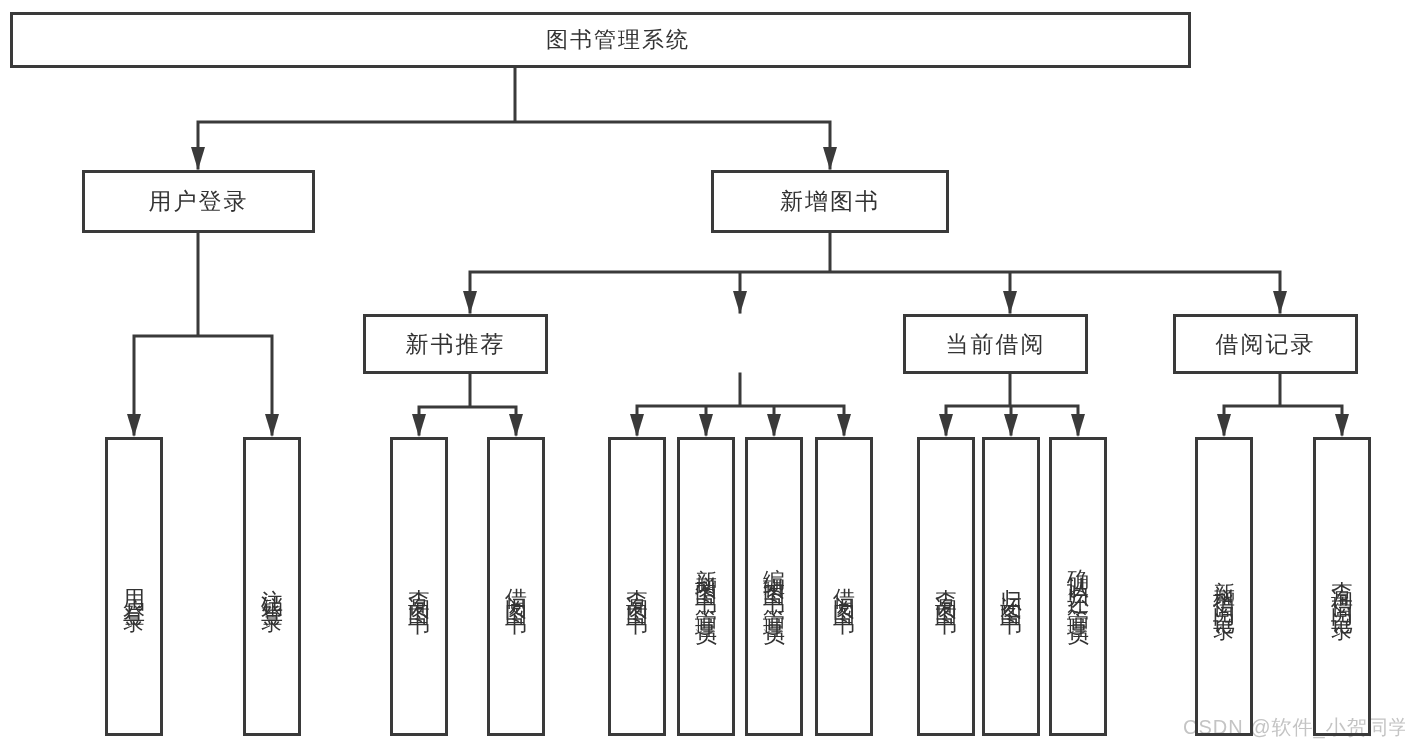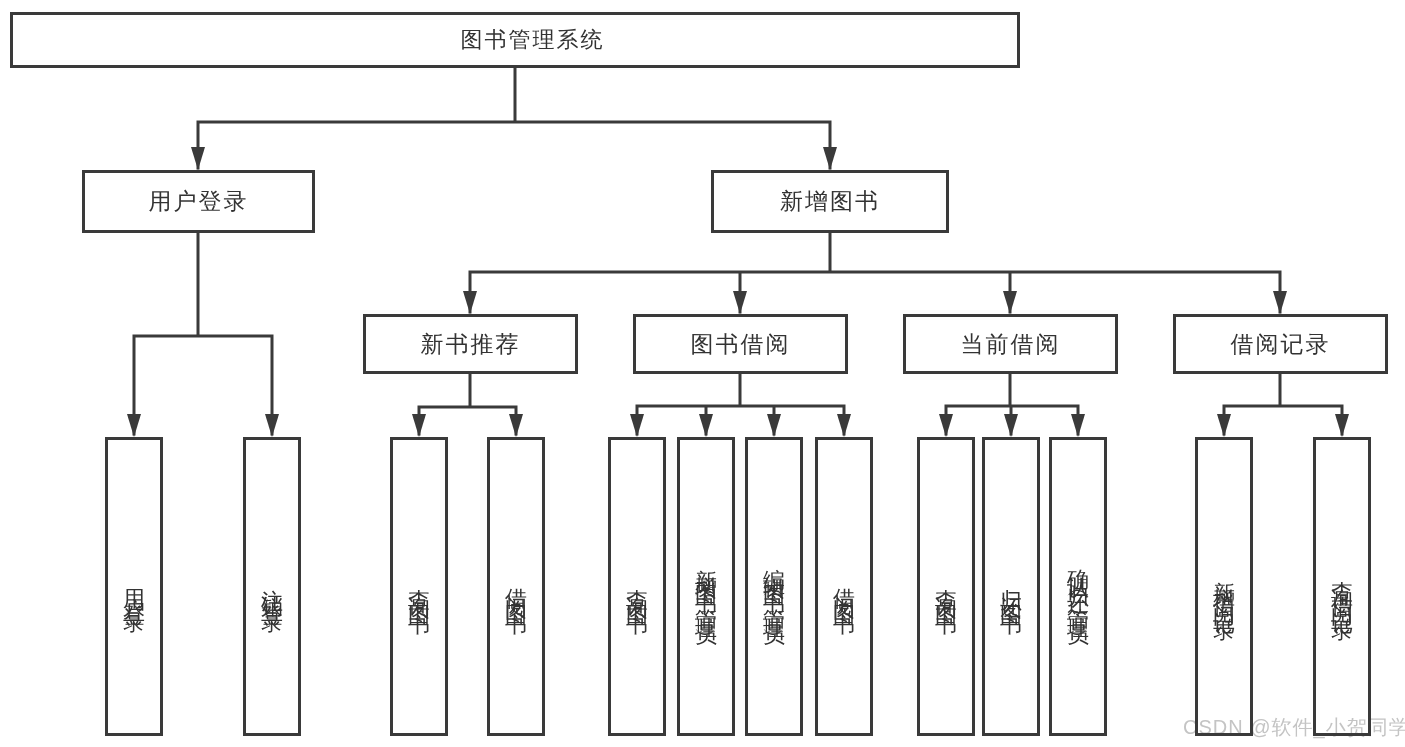--- a/index.html
+++ b/index.html
@@ -32,26 +32,26 @@
     align-items: center;
     justify-content: center;
     color: #333333;
   }
   .h-node {
     font-size: 23px;
     letter-spacing: 2px;
     white-space: nowrap;
   }
   .root-node {
-    left: 10px; top: 12px; width: 1010px; height: 56px;
+    left: 10px; top: 12px; width: 1181px; height: 56px;
     font-size: 22px;
     padding-left: 35px;
   }
   .l2-node { height: 63px; top: 170px; }
-  .l3-node { height: 60px; top: 314px; width: 215px; }
+  .l3-node { height: 60px; top: 314px; width: 185px; }
   .leaf-node {
     top: 437px;
     width: 58px;
     height: 299px;
     writing-mode: vertical-rl;
     text-orientation: mixed;
     font-size: 22px;
     letter-spacing: 8px;
     line-height: 1;
     white-space: nowrap;
@@ -112,21 +112,20 @@
       <polygon points="1335,414 1349,414 1342,437"></polygon>
     </g>
   </svg>
 
   <div class="node h-node root-node">图书管理系统</div>
 
   <div class="node h-node l2-node" style="left:82px; width:233px;">用户登录</div>
   <div class="node h-node l2-node" style="left:711px; width:238px;">新增图书</div>
 
   <div class="node h-node l3-node" style="left:363px;">新书推荐</div>
-  <div class="node h-node l3-node" style="left:633px;">图书借阅</div>
   <div class="node h-node l3-node" style="left:903px;">当前借阅</div>
   <div class="node h-node l3-node" style="left:1173px;">借阅记录</div>
 
   <div class="node leaf-node" style="left:105px;">用户登录</div>
   <div class="node leaf-node" style="left:243px;">注销登录</div>
 
   <div class="node leaf-node" style="left:390px;">查询图书</div>
   <div class="node leaf-node" style="left:487px;">借阅图书</div>
 
   <div class="node leaf-node" style="left:608px;">查询图书</div>

